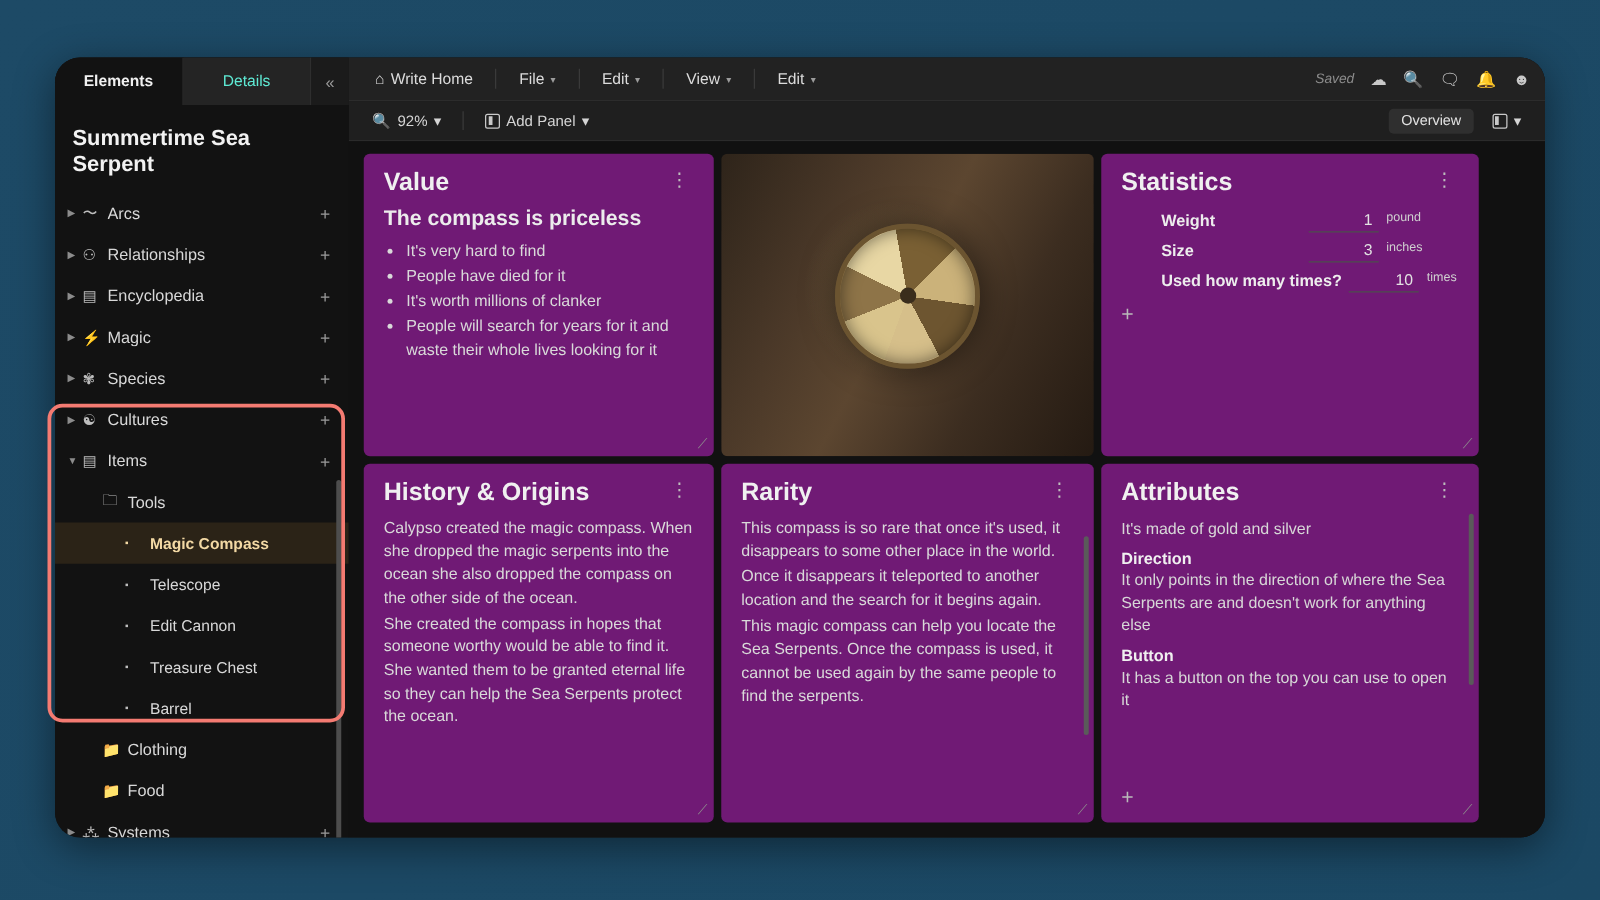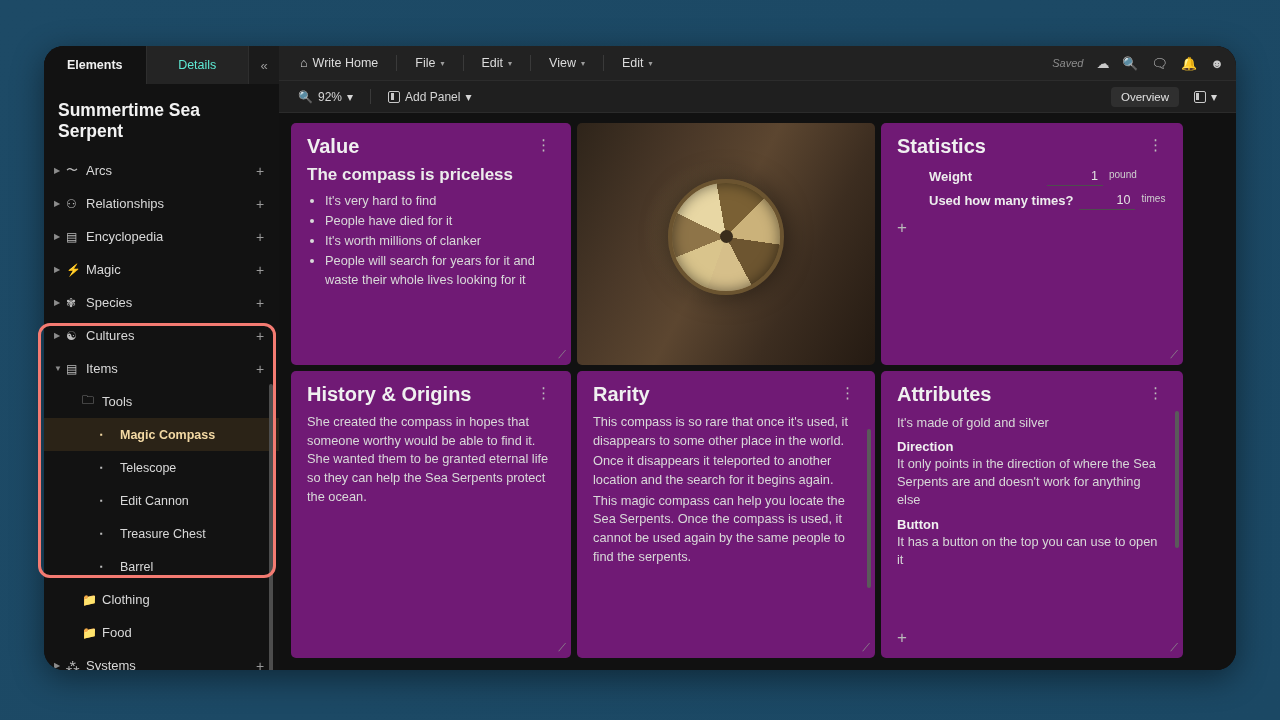--- a/index.html
+++ b/index.html
@@ -577,36 +577,42 @@
             <div class="kebab">⋮</div>
           </div>
           <div class="panel-body">
             <div id="stat-rows">
                 <div class="stat-row">
                   <span class="stat-label">Weight</span>
                   <span class="stat-value">1</span>
                   <span class="stat-unit">pound</span>
                 </div>
                 <div class="stat-row">
+                  <span class="stat-label">Size</span>
+                  <span class="stat-value">3</span>
+                  <span class="stat-unit">inches</span>
+                </div>
+                <div class="stat-row">
                   <span class="stat-label">Used how many times?</span>
                   <span class="stat-value">10</span>
                   <span class="stat-unit">times</span>
                 </div>
               </div>
             <div class="plus-big">+</div>
           </div>
           <div class="resize">⟋</div>
         </div>
 
         <div class="panel">
           <div class="panel-head">
             <div class="panel-title">History &amp; Origins</div>
             <div class="kebab">⋮</div>
           </div>
           <div class="panel-body" id="history-body">
+              <p class="para">Calypso created the magic compass. When she dropped the magic serpents into the ocean she also dropped the compass on the other side of the ocean.</p>
               <p class="para">She created the compass in hopes that someone worthy would be able to find it. She wanted them to be granted eternal life so they can help the Sea Serpents protect the ocean.</p>
             </div>
           <div class="resize">⟋</div>
         </div>
 
         <div class="panel">
           <div class="panel-head">
             <div class="panel-title">Rarity</div>
             <div class="kebab">⋮</div>
           </div>

